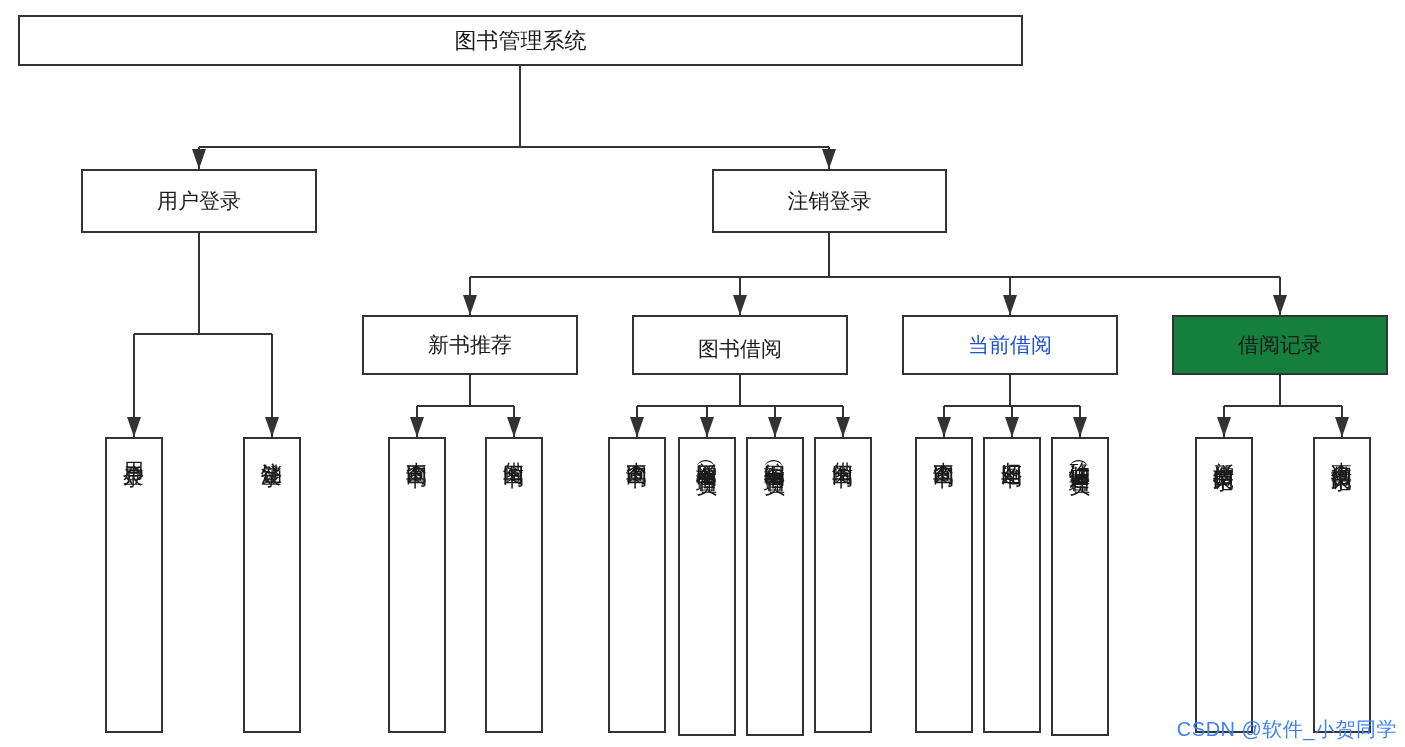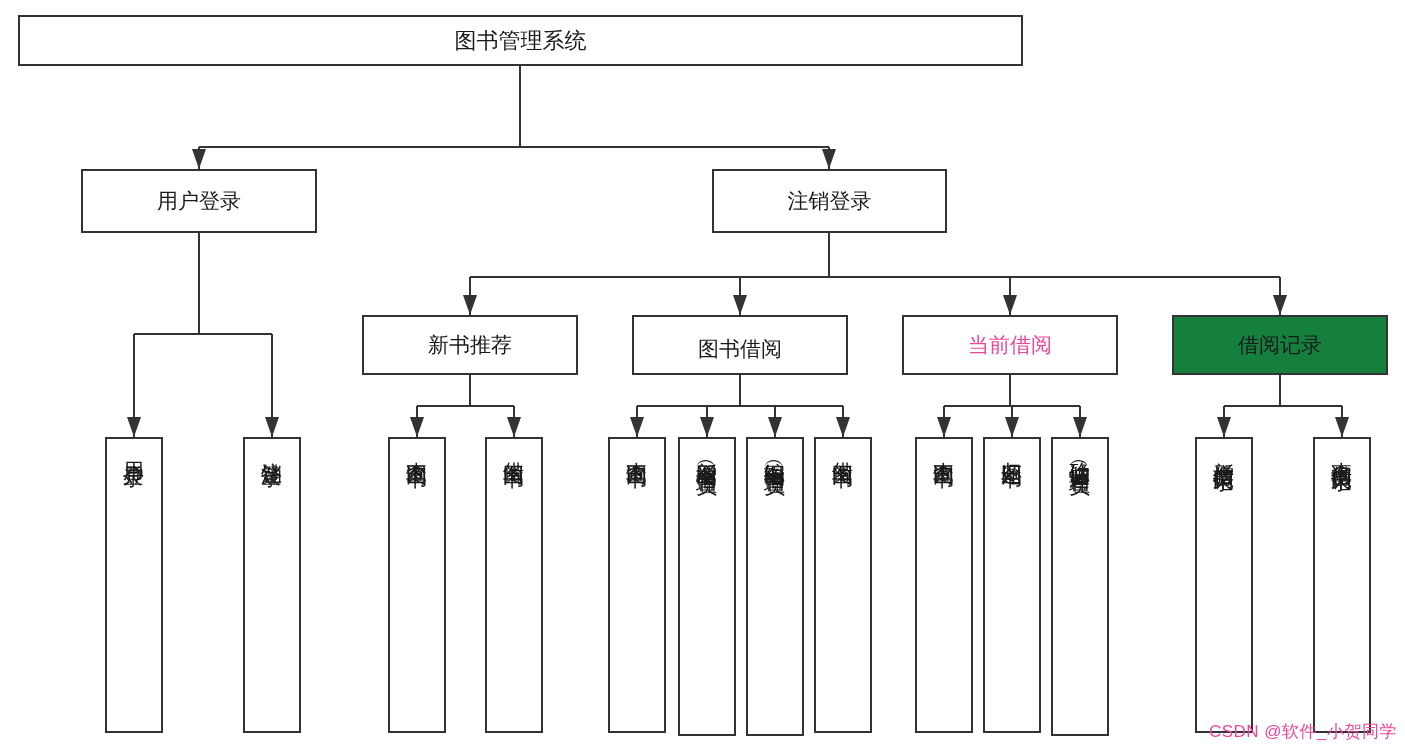--- a/index.html
+++ b/index.html
@@ -56,22 +56,22 @@
     writing-mode: vertical-rl;
     text-orientation: upright;
     font-size: 21px;
     letter-spacing: 2px;
     line-height: 1.0;
   }
   #watermark {
     position: absolute;
     right: 8px;
     bottom: 4px;
-    font-size: 17px;
-    color: #ec4899;
+    font-size: 20px;
+    color: #3b82f6;
     letter-spacing: 0.5px;
     white-space: nowrap;
     pointer-events: none;
   }
 </style>
 </head>
 <body>
 
 <div id="canvas">
   <svg id="wires" viewBox="0 0 1405 747" xmlns="http://www.w3.org/2000/svg">
@@ -138,21 +138,21 @@
       <div class="node level2 horizontal" style="left: 712px; top: 169px; width: 235px; height: 64px; border-color: rgb(51, 51, 51); background: rgb(255, 255, 255);">
         <span class="node-label" style="color: rgb(26, 26, 26);">注销登录</span>
       </div>
       <div class="node level3 horizontal" style="left: 362px; top: 315px; width: 216px; height: 60px; border-color: rgb(51, 51, 51); background: rgb(255, 255, 255); justify-content: center;">
         <span class="node-label" style="color: rgb(26, 26, 26);">新书推荐</span>
       </div>
       <div class="node level3 horizontal" style="left: 632px; top: 315px; width: 216px; height: 60px; border-color: rgb(51, 51, 51); background: rgb(255, 255, 255);">
         <span class="node-label" style="color: rgb(26, 26, 26); margin-top: 8px;">图书借阅</span>
       </div>
       <div class="node level3 horizontal" style="left: 902px; top: 315px; width: 216px; height: 60px; border-color: rgb(51, 51, 51); background: rgb(255, 255, 255);">
-        <span class="node-label" style="color: #ec4899;">当前借阅</span>
+        <span class="node-label" style="color: #1d4ed8;">当前借阅</span>
       </div>
       <div class="node level3 horizontal" style="left: 1172px; top: 315px; width: 216px; height: 60px; border-color: rgb(51, 51, 51); background: #15803d;">
         <span class="node-label" style="color: rgb(26, 26, 26);">借阅记录</span>
       </div>
       <div class="node leaf vertical" style="left: 105px; top: 437px; width: 58px; height: 296px; border-color: rgb(51, 51, 51); background: rgb(255, 255, 255);">
         <span class="node-label" style="color: rgb(26, 26, 26);">用户登录</span>
       </div>
       <div class="node leaf vertical" style="left: 243px; top: 437px; width: 58px; height: 296px; border-color: rgb(51, 51, 51); background: rgb(255, 255, 255);">
         <span class="node-label" style="color: rgb(26, 26, 26);">注销登录</span>
       </div>

